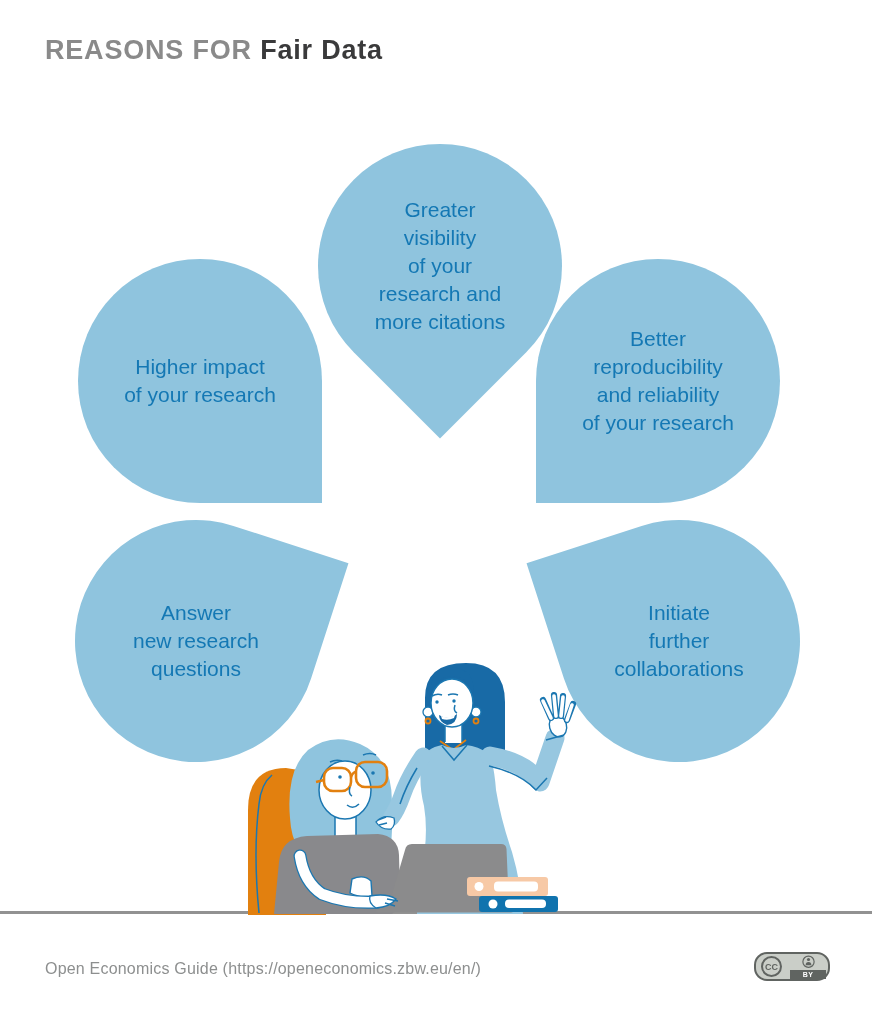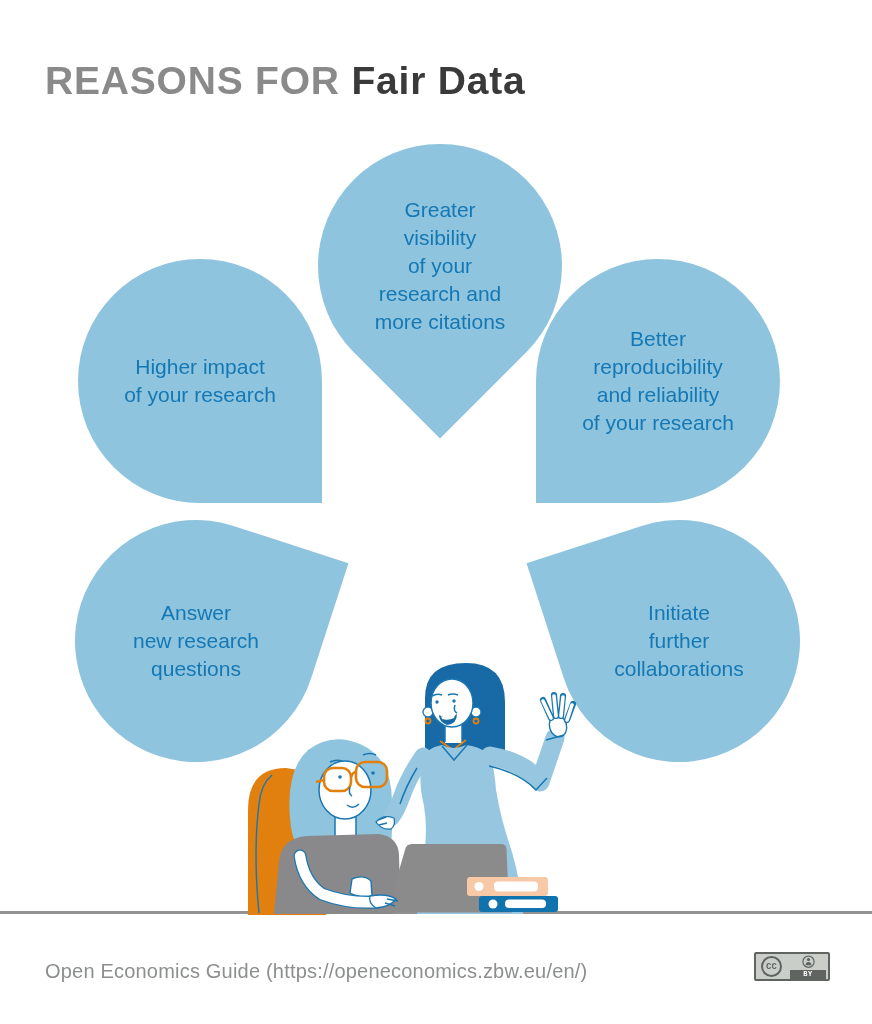--- a/index.html
+++ b/index.html
@@ -20,21 +20,21 @@
     --laptop-gray:#8B8B8C;
     --badge-bg:#CACEC8;
     --badge-dark:#606461;
   }
   html,body{margin:0;padding:0;}
   .page{
     position:relative;width:872px;height:1024px;background:var(--background);
     overflow:hidden;font-family:"Liberation Sans","DejaVu Sans",sans-serif;
   }
   
-  .title{position:absolute;left:45px;top:60px;font-size:39px;line-height:1.1;
+  .title{position:absolute;left:45px;top:36px;font-size:27px;line-height:1.1;
          letter-spacing:0.8px;white-space:nowrap;}
   .title .prefix{color:var(--title-prefix-gray);font-weight:700;}
   .title .emph{color:var(--title-emphasis-dark);font-weight:800;}
   
   .petal{position:absolute;background:var(--petal-fill);}
   .petal-text{position:absolute;inset:0;display:flex;align-items:center;justify-content:center;
       text-align:center;white-space:pre-line;color:var(--petal-text);
       font-size:21px;line-height:1.33;}
   .petal-top{left:318px;top:144px;width:244px;height:244px;
       border-radius:50% 50% 0 50%;transform:rotate(45deg);}
@@ -55,25 +55,25 @@
   .f-lblue{fill:var(--petal-fill);}
   .f-dhair{fill:var(--dark-hair-blue);}
   .f-dress{fill:var(--dress-blue);}
   .f-orange{fill:var(--orange);}
   .f-shirt{fill:var(--shirt-gray);}
   .f-laptop{fill:var(--laptop-gray);}
   .f-peach{fill:var(--peach-binder);}
   .f-bbind{fill:var(--blue-binder);}
   .s-orange{stroke:var(--orange);fill:none;}
   
-  .credit{position:absolute;left:45px;top:960px;font-size:20px;letter-spacing:0.2px;
+  .credit{position:absolute;left:45px;top:960px;font-size:16px;letter-spacing:0.2px;
           color:var(--footer-text-gray);}
   .cc-badge{position:absolute;left:754px;top:952px;width:76px;height:29px;box-sizing:border-box;
-      background:var(--badge-bg);border:2px solid var(--badge-dark);border-radius:2px;
-      display:flex;align-items:center;font-family:Liberation Mono, monospace;}
+      background:var(--badge-bg);border:2px solid var(--badge-dark);border-radius:13px;
+      display:flex;align-items:center;}
   .cc-circle{width:21px;height:21px;box-sizing:border-box;border:2px solid var(--badge-dark);
       border-radius:50%;display:flex;align-items:center;justify-content:center;
       font-size:9px;font-weight:700;color:var(--badge-dark);margin-left:5px;}
   .by-block{position:relative;flex:1;height:25px;margin-left:6px;display:flex;
       flex-direction:column;align-items:center;}
   .by-strip{position:absolute;bottom:0;left:2px;right:2px;height:9px;background:var(--badge-dark);
       color:#fff;font-size:7px;font-weight:700;text-align:center;line-height:9px;letter-spacing:0.5px;}
 </style>
 </head>
 <body>

